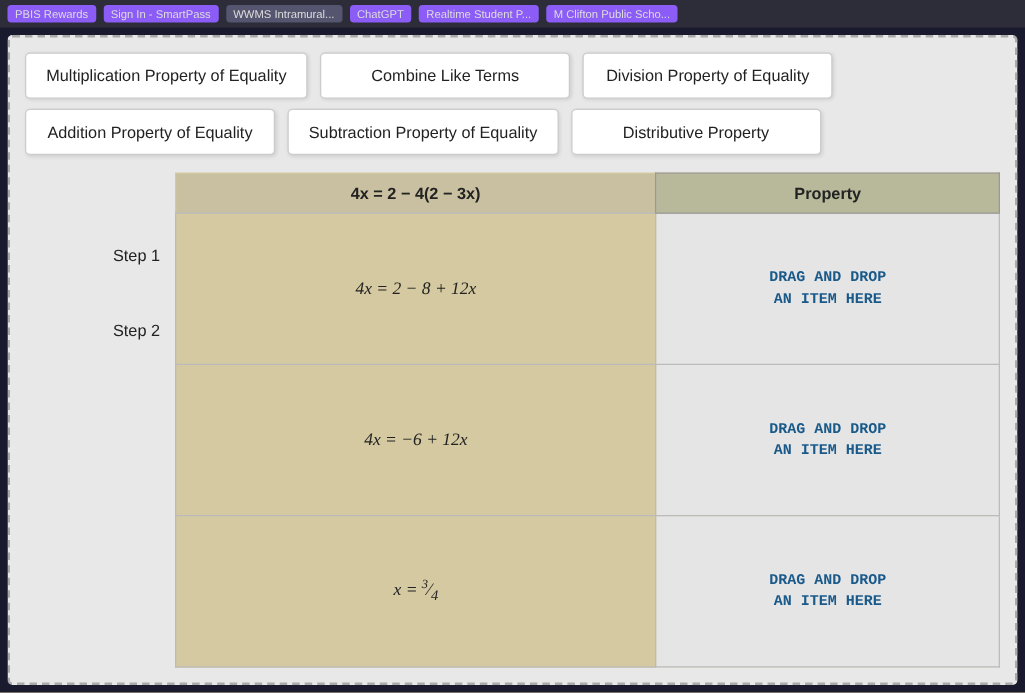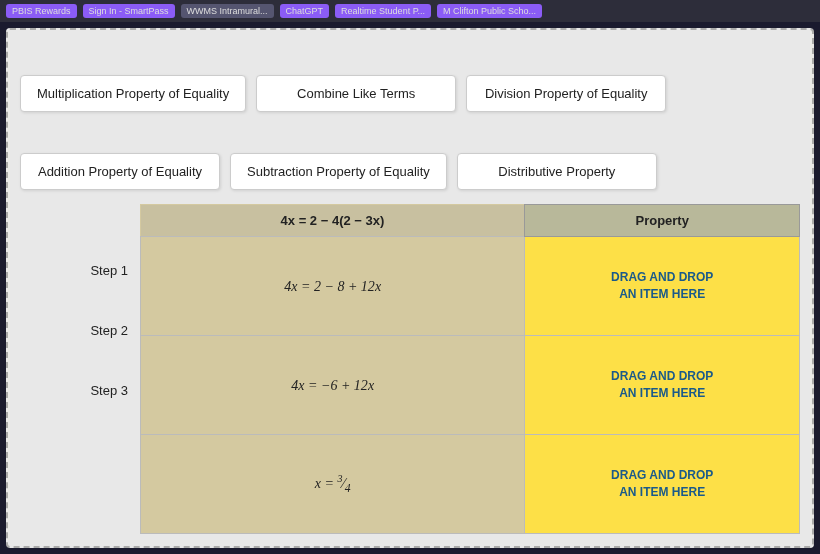--- a/index.html
+++ b/index.html
@@ -49,21 +49,20 @@
 
     
     .tiles-area {
       display: flex;
       flex-direction: column;
       gap: 8px;
     }
     .tiles-row {
       display: flex;
       gap: 10px;
-      margin-top: 33px;
     }
     .tile {
       background: white;
       border: 1px solid #ccc;
       border-radius: 4px;
       padding: 10px 16px;
       font-size: 13px;
       color: #222;
       min-width: 160px;
       text-align: center;
@@ -125,21 +124,22 @@
       font-size: 14px;
       color: #222;
       height: 60px;
     }
     .eq-table td.equation-cell {
       width: 280px;
       font-style: italic;
     }
     .eq-table td.property-cell {
       width: 200px;
-      background: #fde047;
+      background: #e5e5e5;
+      font-family: Liberation Mono, monospace;
     }
     .drop-text {
       color: #1a5a8a;
       font-size: 12px;
       font-weight: bold;
       line-height: 1.4;
     }
 
     .header-row th:first-child {
       background: #c8c0a0;
@@ -178,21 +178,20 @@
       <div class="tile wide">Subtraction Property of Equality</div>
       <div class="tile wide">Distributive Property</div>
     </div>
   </div>
 
   <div class="table-area">
     <div class="step-labels">
       <div class="step-label-header"></div>
       <div class="step-label">Step 1</div>
       <div class="step-label">Step 2</div>
-      <div class="step-label">Step 3</div>
     </div>
 
     <table class="eq-table">
       <thead>
         <tr class="header-row">
           <th>4x = 2 − 4(2 − 3x)</th>
           <th>Property</th>
         </tr>
       </thead>
       <tbody>

